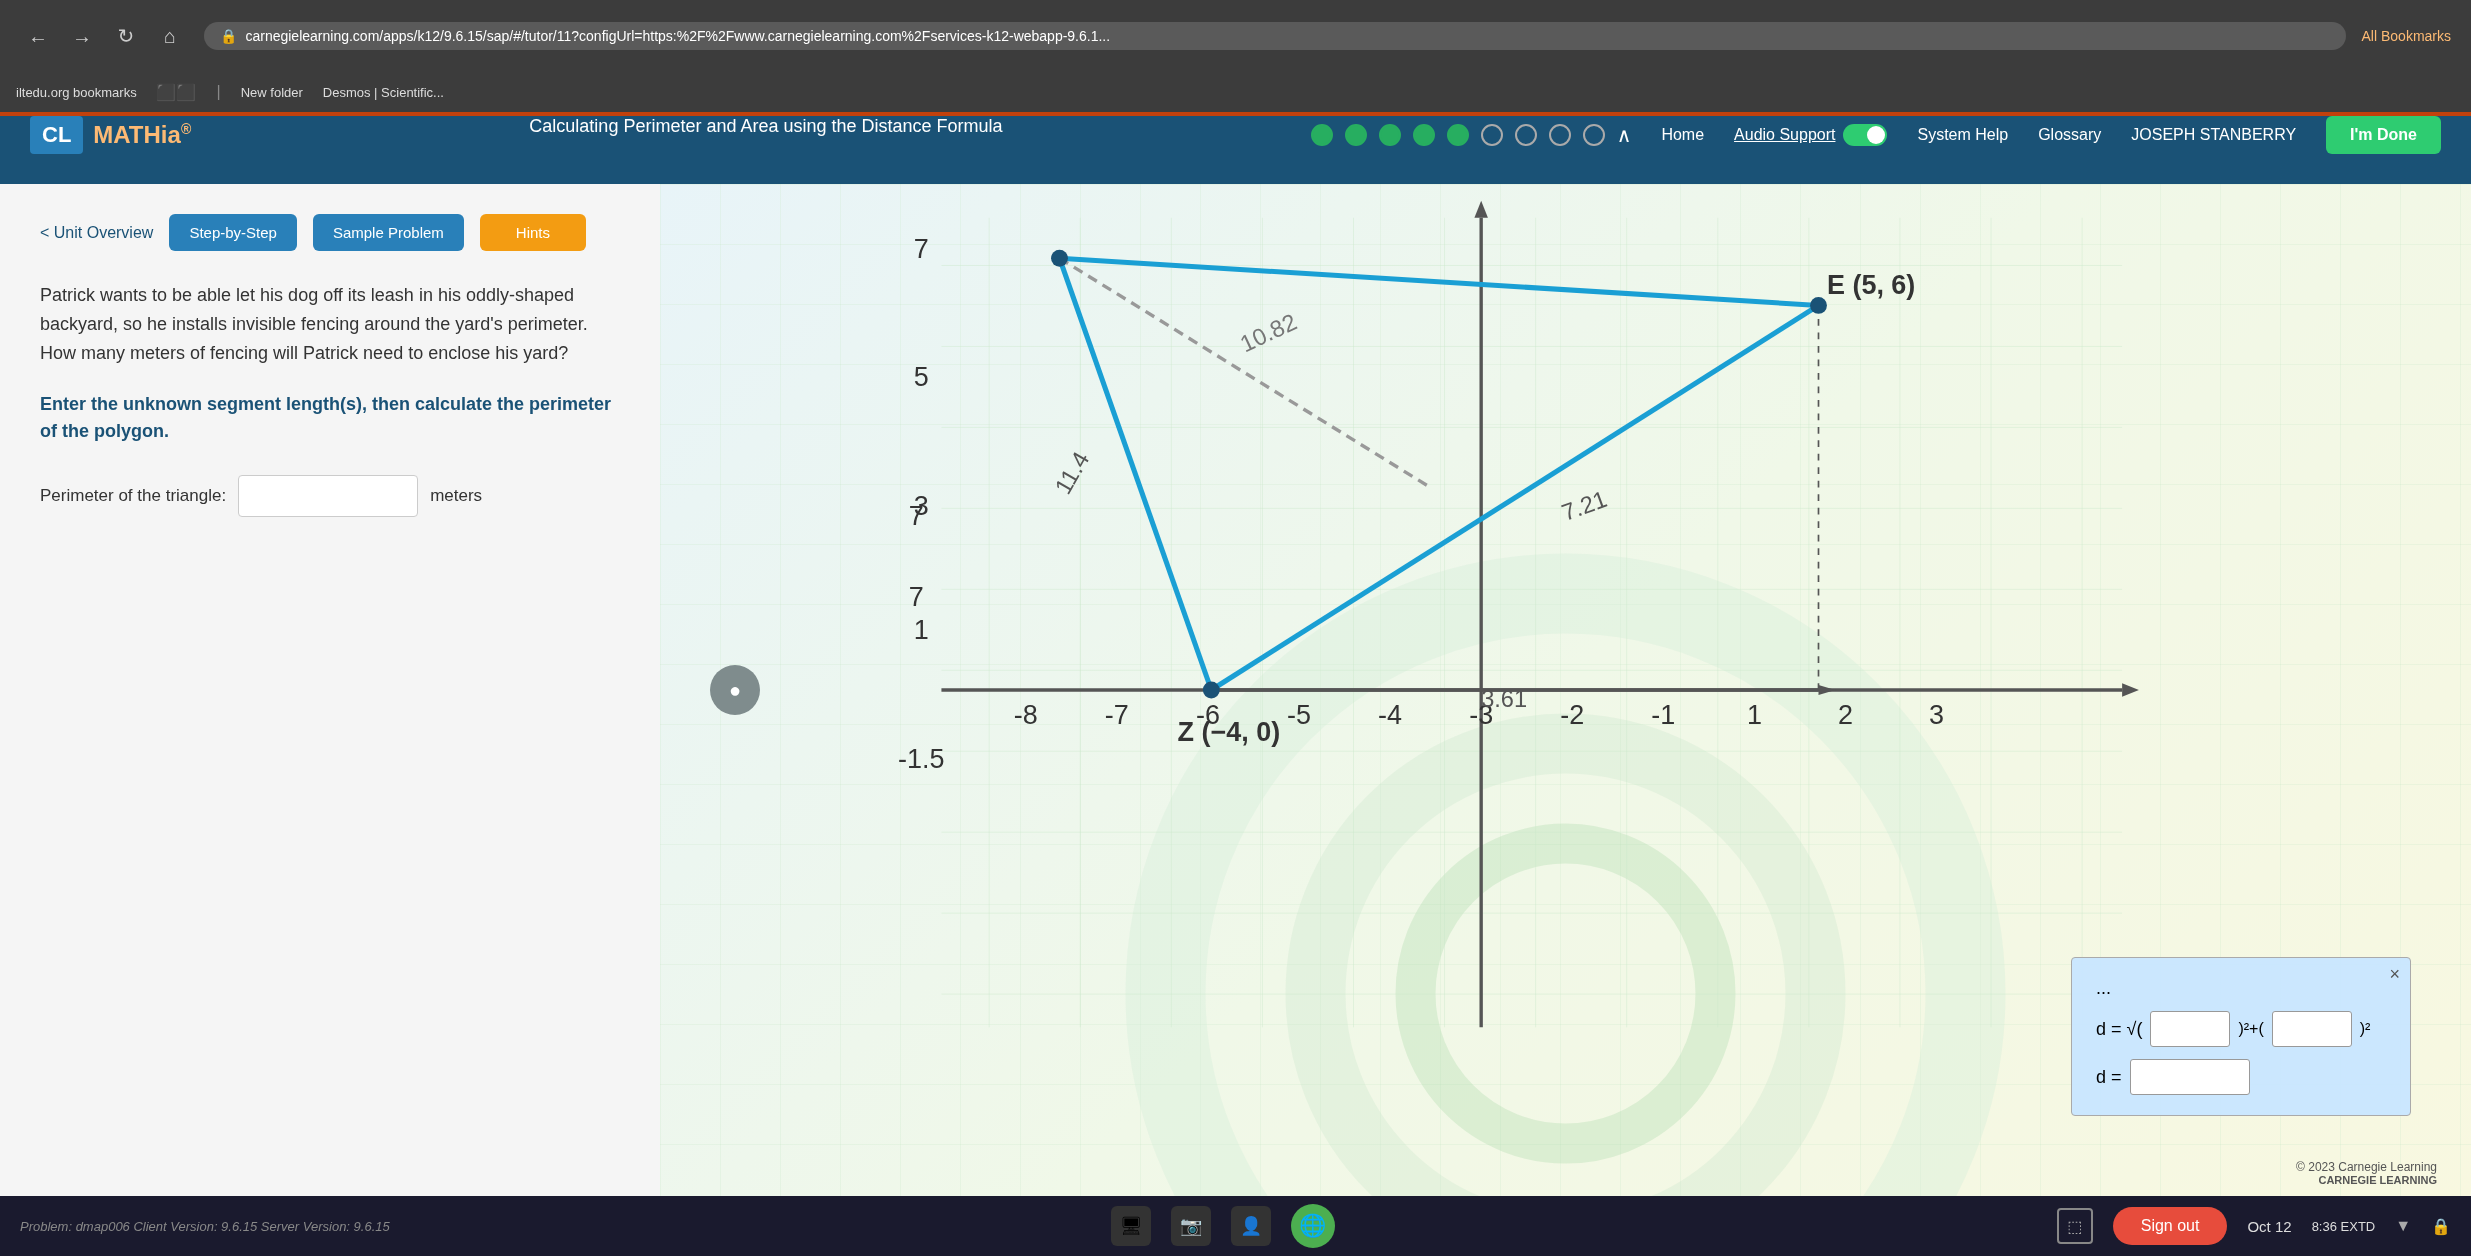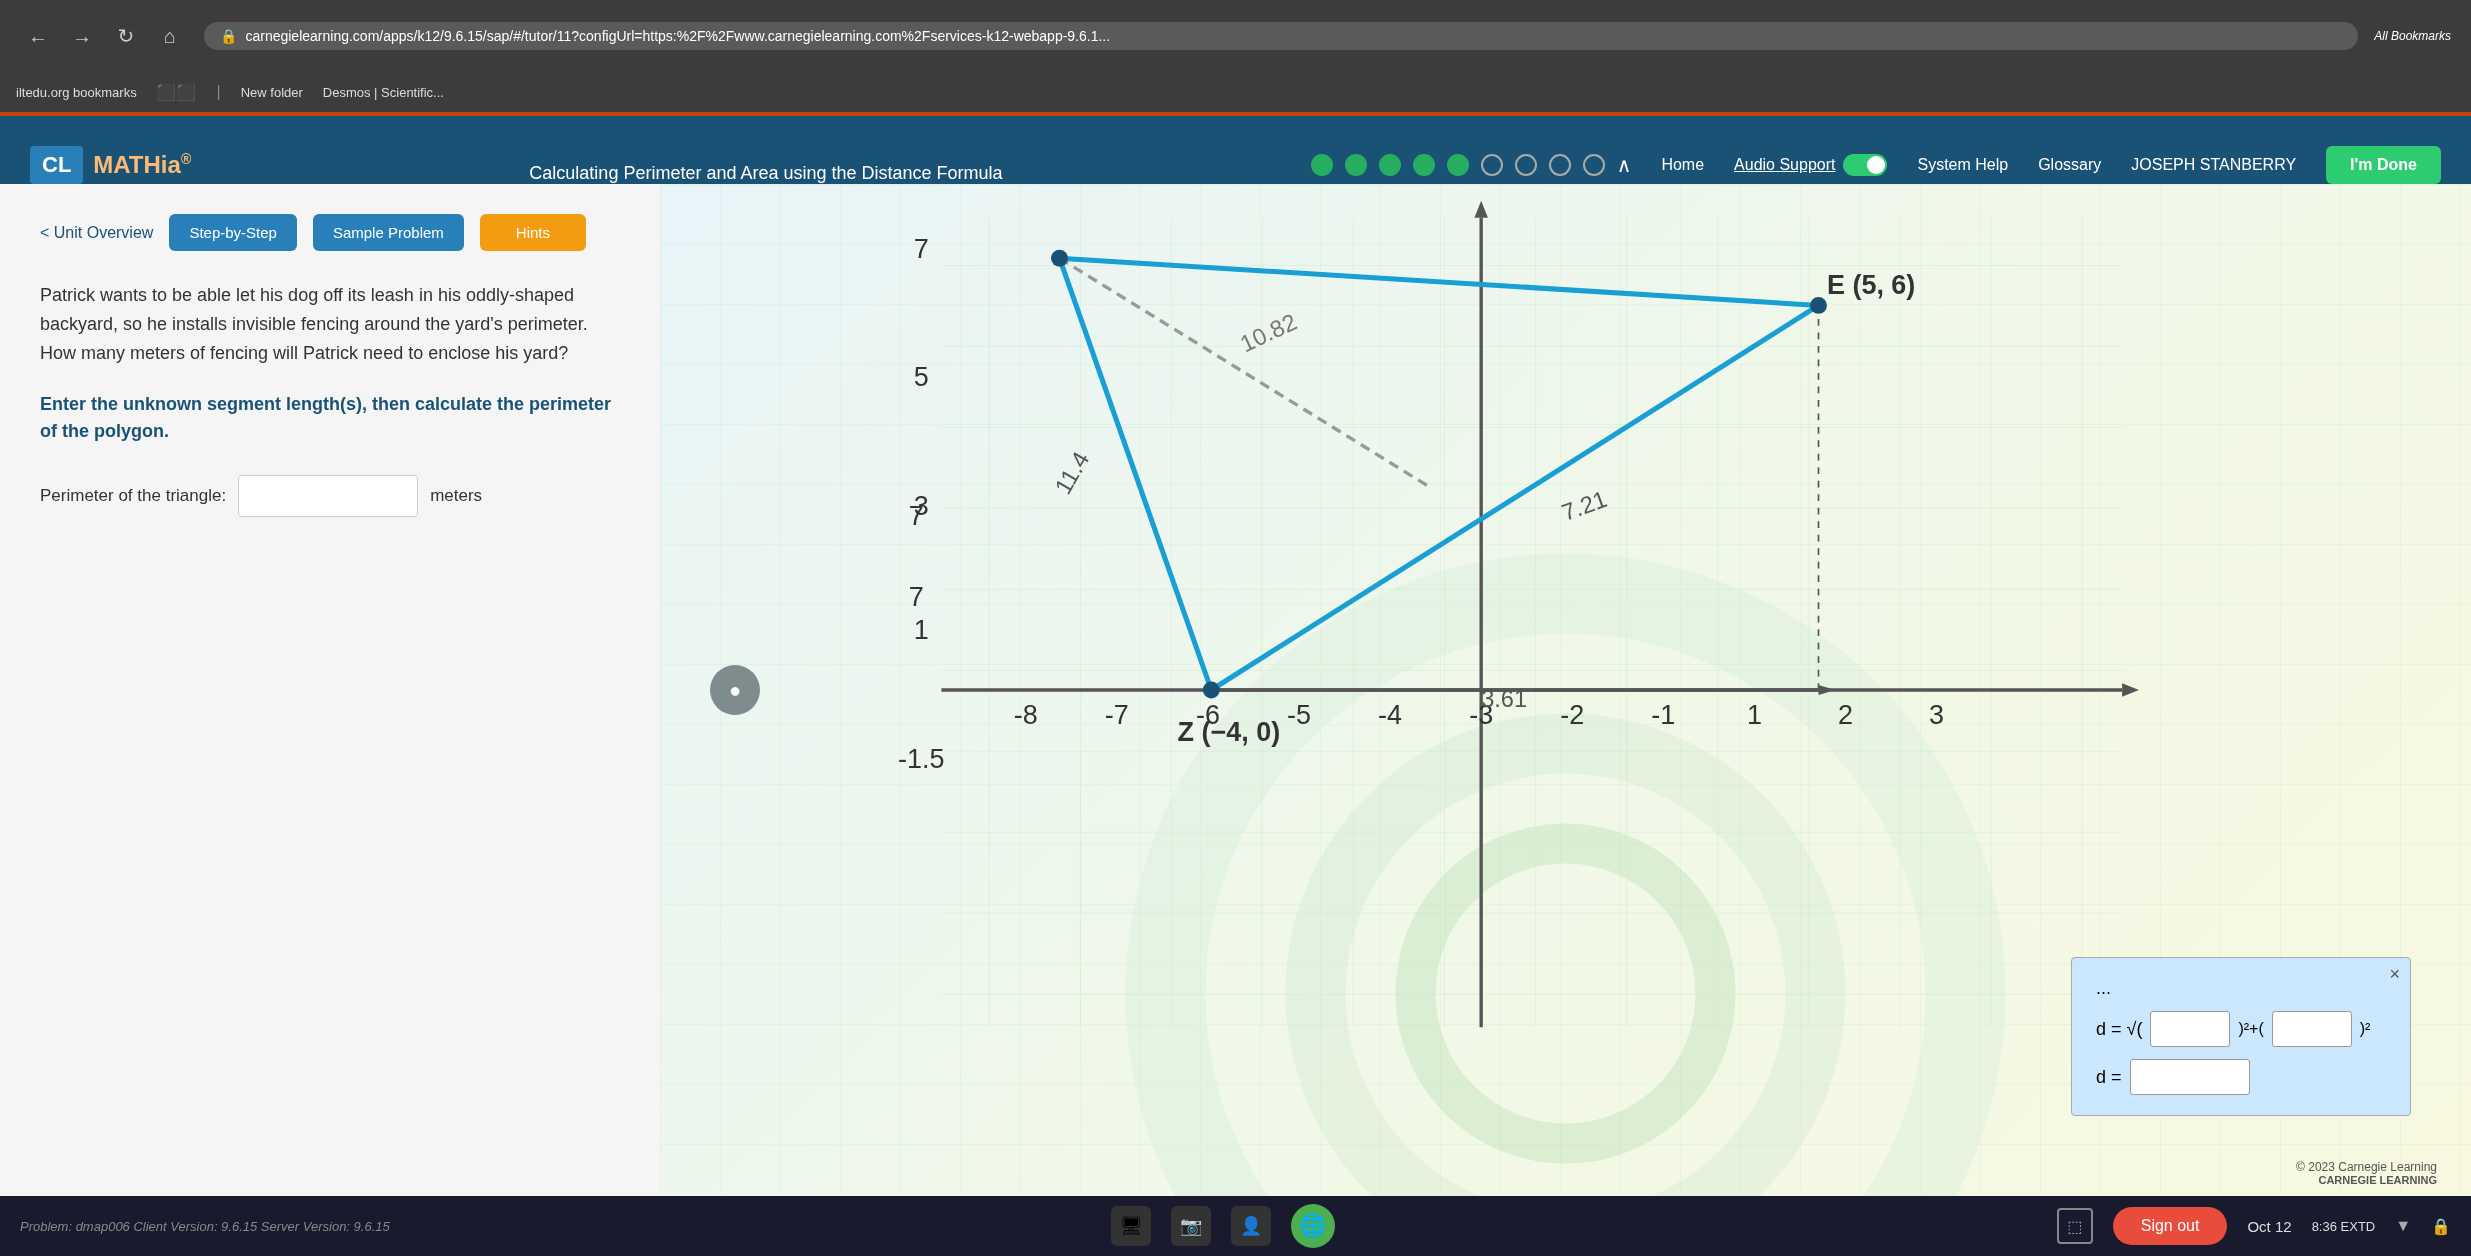--- a/index.html
+++ b/index.html
@@ -56,21 +56,21 @@
       position: relative;
       width: 100%;
       height: calc(100% - 116px - 60px);
     }
 
     
     .top-nav {
       background: #1a5276;
       height: 68px;
       display: flex;
-      align-items: flex-end;
+      align-items: flex-start;
       padding: 0 30px;
       gap: 0;
     }
     .logo-area {
       display: flex;
       align-items: center;
       gap: 10px;
       margin-right: 30px;
     }
     .logo-box {
@@ -393,21 +393,21 @@
   <div class="nav-buttons">
     <button class="nav-btn">←</button>
     <button class="nav-btn">→</button>
     <button class="nav-btn">↻</button>
     <button class="nav-btn">⌂</button>
   </div>
   <div class="address-bar">
     <span>🔒</span>
     <span>carnegielearning.com/apps/k12/9.6.15/sap/#/tutor/11?configUrl=https:%2F%2Fwww.carnegielearning.com%2Fservices-k12-webapp-9.6.1...</span>
   </div>
-  <span style="color:#ffffff;font-size:12px;font-style:italic;">All Bookmarks</span>
+  <span style="color:#fdba74;font-size:14px;">All Bookmarks</span>
 </div>
 
 <div class="bookmarks-bar">
   <span class="bookmark-item">iltedu.org bookmarks</span>
   <span style="color:#888;">⬛⬛</span>
   <span style="color:#888;">|</span>
   <span class="bookmark-item">New folder</span>
   <span class="bookmark-item">Desmos | Scientific...</span>
 </div>
 

